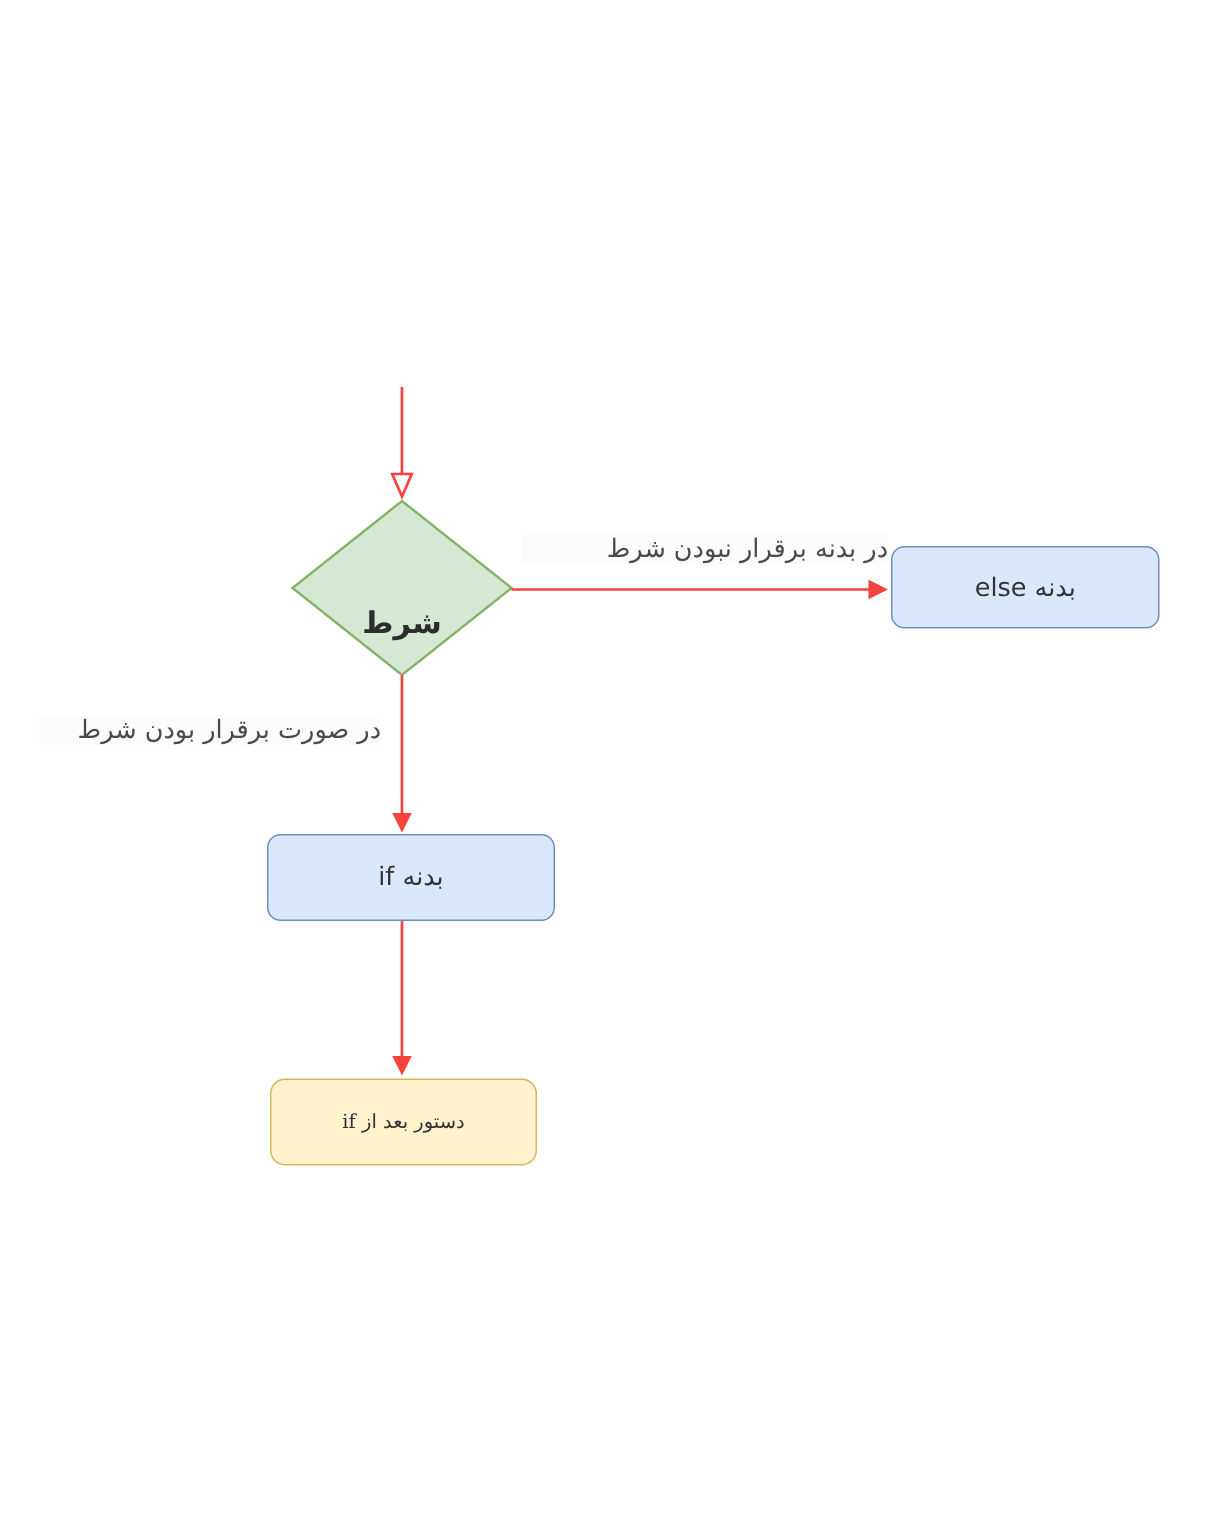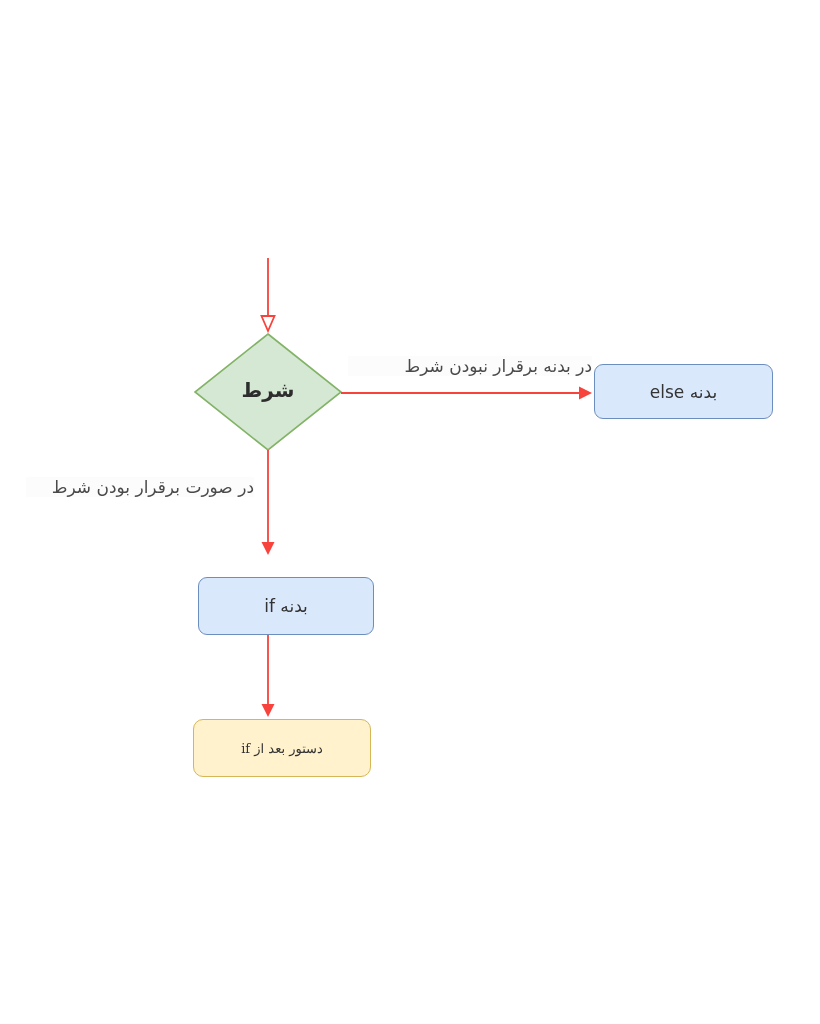--- a/index.html
+++ b/index.html
@@ -52,41 +52,41 @@
     border: 1.6px solid var(--blue_stroke, #6c8ebf);
     border-radius: 9px;
     font-size: 17px;
   }
   .node.yellow {
     background: var(--yellow_fill, #fff2cc);
     border: 1.6px solid var(--yellow_stroke, #d6b656);
     border-radius: 10px;
     font-family: "DejaVu Serif", "Liberation Serif", serif;
     font-size: 13px;
-    margin-left: 13px;
   }
   .diamond-label {
     position: absolute;
     font-size: 20px;
     font-weight: bold;
     color: #2d2d2d;
     text-align: center;
+    margin-top: 25px;
   }
   .edge-label {
     position: absolute;
     font-size: 17px;
     color: var(--label_text, #4a4a4a);
     background: #fcfcfc;
     white-space: nowrap;
   }
 
   
   #node-condition-label { left: 195px; top: 378px; width: 146px; }
   #node-else   { left: 594px; top: 364px; width: 179px; height: 55px; }
-  #node-if     { left: 178px; top: 577px; width: 176px; height: 58px; margin-left: 20px; }
+  #node-if     { left: 178px; top: 556px; width: 192px; height: 58px; }
   #node-after  { left: 180px; top: 719px; width: 178px; height: 58px; }
   #label-false { left: 348px; top: 356px; width: 244px; text-align: right; }
   #label-true  { left: 26px;  top: 477px; width: 228px; text-align: right; }
 </style>
 </head>
 <body>
 
 <div class="canvas">
 
   <svg class="diagram-layer" viewBox="0 0 820 1024" xmlns="http://www.w3.org/2000/svg">

